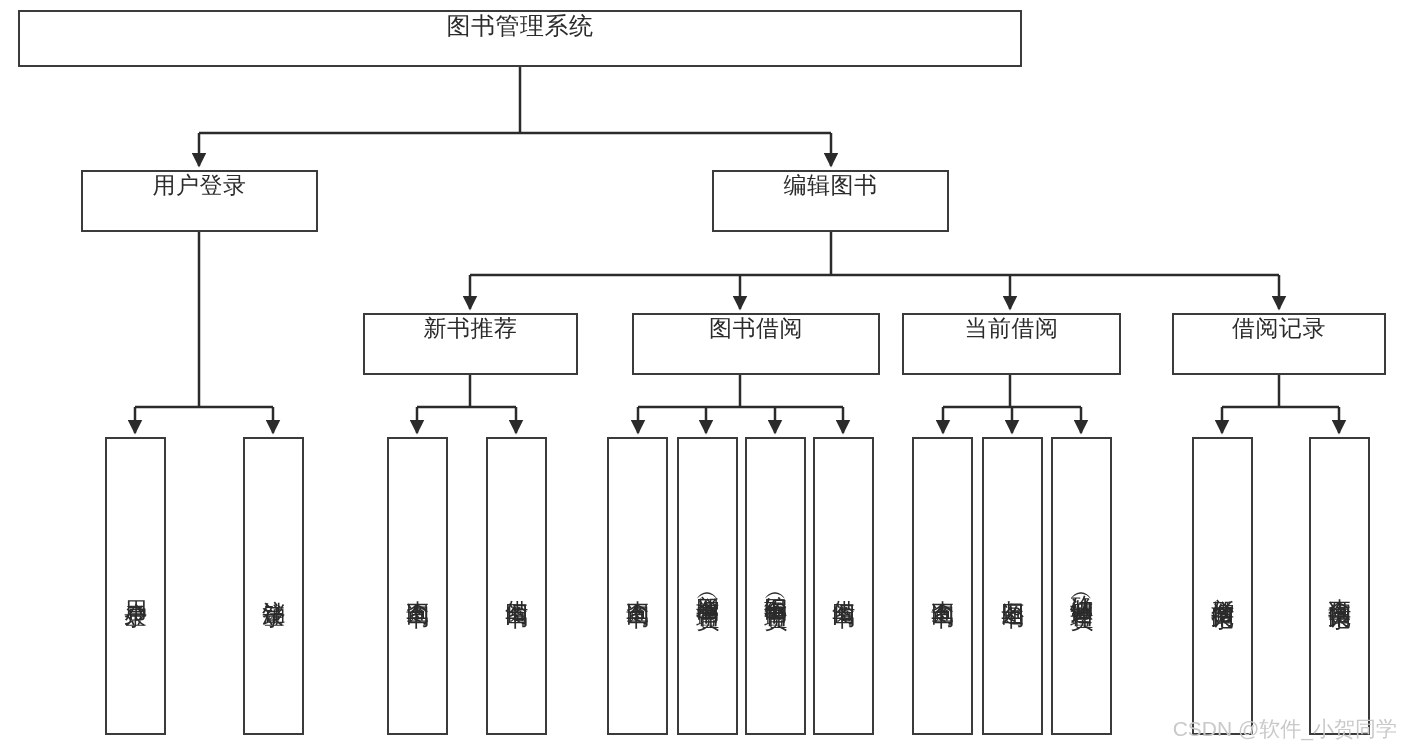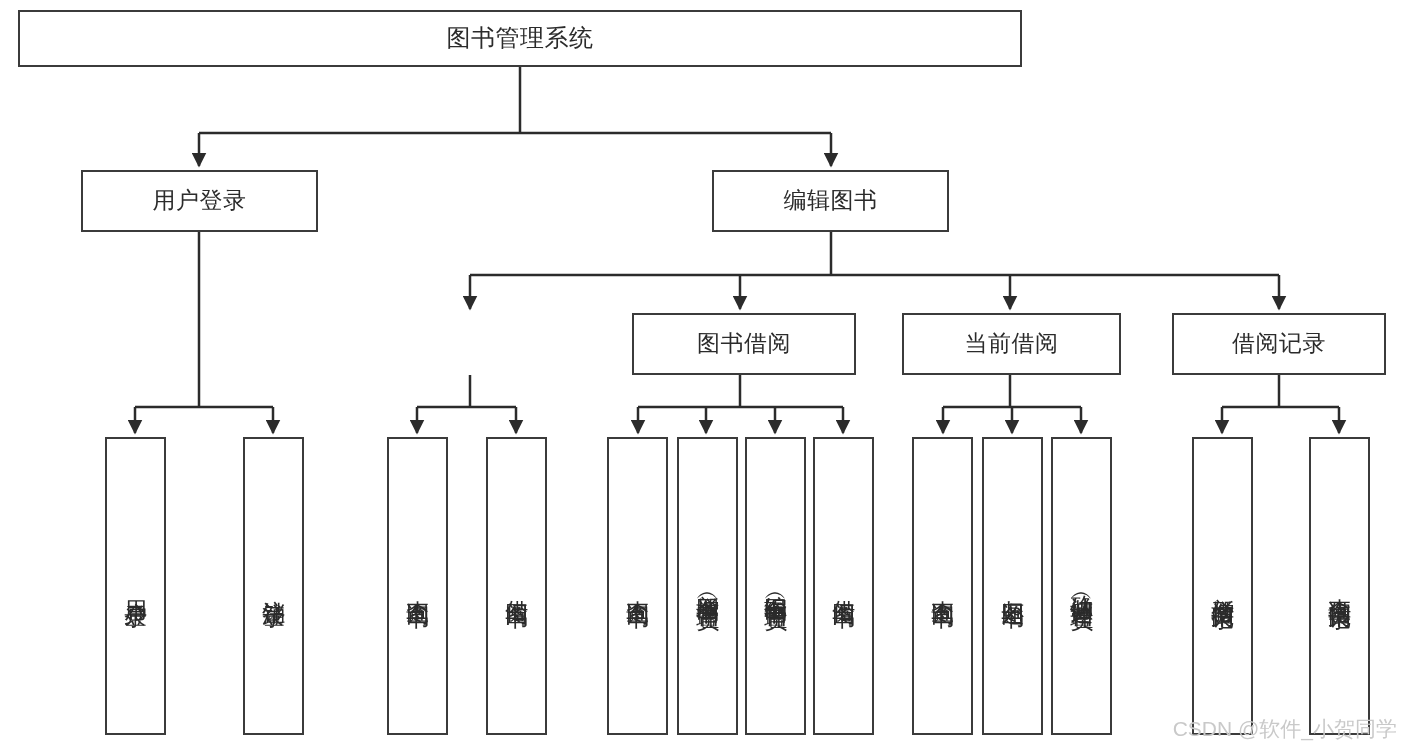--- a/index.html
+++ b/index.html
@@ -23,21 +23,20 @@
     top: 0;
     width: 1405px;
     height: 747px;
   }
   .node {
     position: absolute;
     box-sizing: border-box;
     background: #ffffff;
     border: 2px solid #3b3b3b;
     display: flex;
-    align-items: center;
     justify-content: center;
     overflow: hidden;
   }
   .node .node-label {
     color: #2b2b2b;
     text-align: center;
     line-height: 1.18;
     letter-spacing: 0.5px;
     white-space: nowrap;
   }
@@ -132,21 +131,24 @@
     <span class="node-label">图书管理系统</span>
   </div>
 
   <div class="node horizontal" style="left:81px; top:170px; width:237px; height:62px;">
     <span class="node-label">用户登录</span>
   </div>
   <div class="node horizontal" style="left:712px; top:170px; width:237px; height:62px;">
     <span class="node-label">编辑图书</span>
   </div>
 
-  <div class="node horizontal" style="left:632px; top:313px; width:224px; height:62px;">
+  <div class="node horizontal" style="left:363px; top:313px; width:215px; height:62px;">
+    <span class="node-label">新书推荐</span>
+  </div>
+  <div class="node horizontal" style="left:632px; top:313px; width:248px; height:62px;">
     <span class="node-label">图书借阅</span>
   </div>
   <div class="node horizontal" style="left:902px; top:313px; width:219px; height:62px;">
     <span class="node-label">当前借阅</span>
   </div>
   <div class="node horizontal" style="left:1172px; top:313px; width:214px; height:62px;">
     <span class="node-label">借阅记录</span>
   </div>
 
   <div class="node vertical" style="left:105px; top:437px; width:61px; height:298px;">

